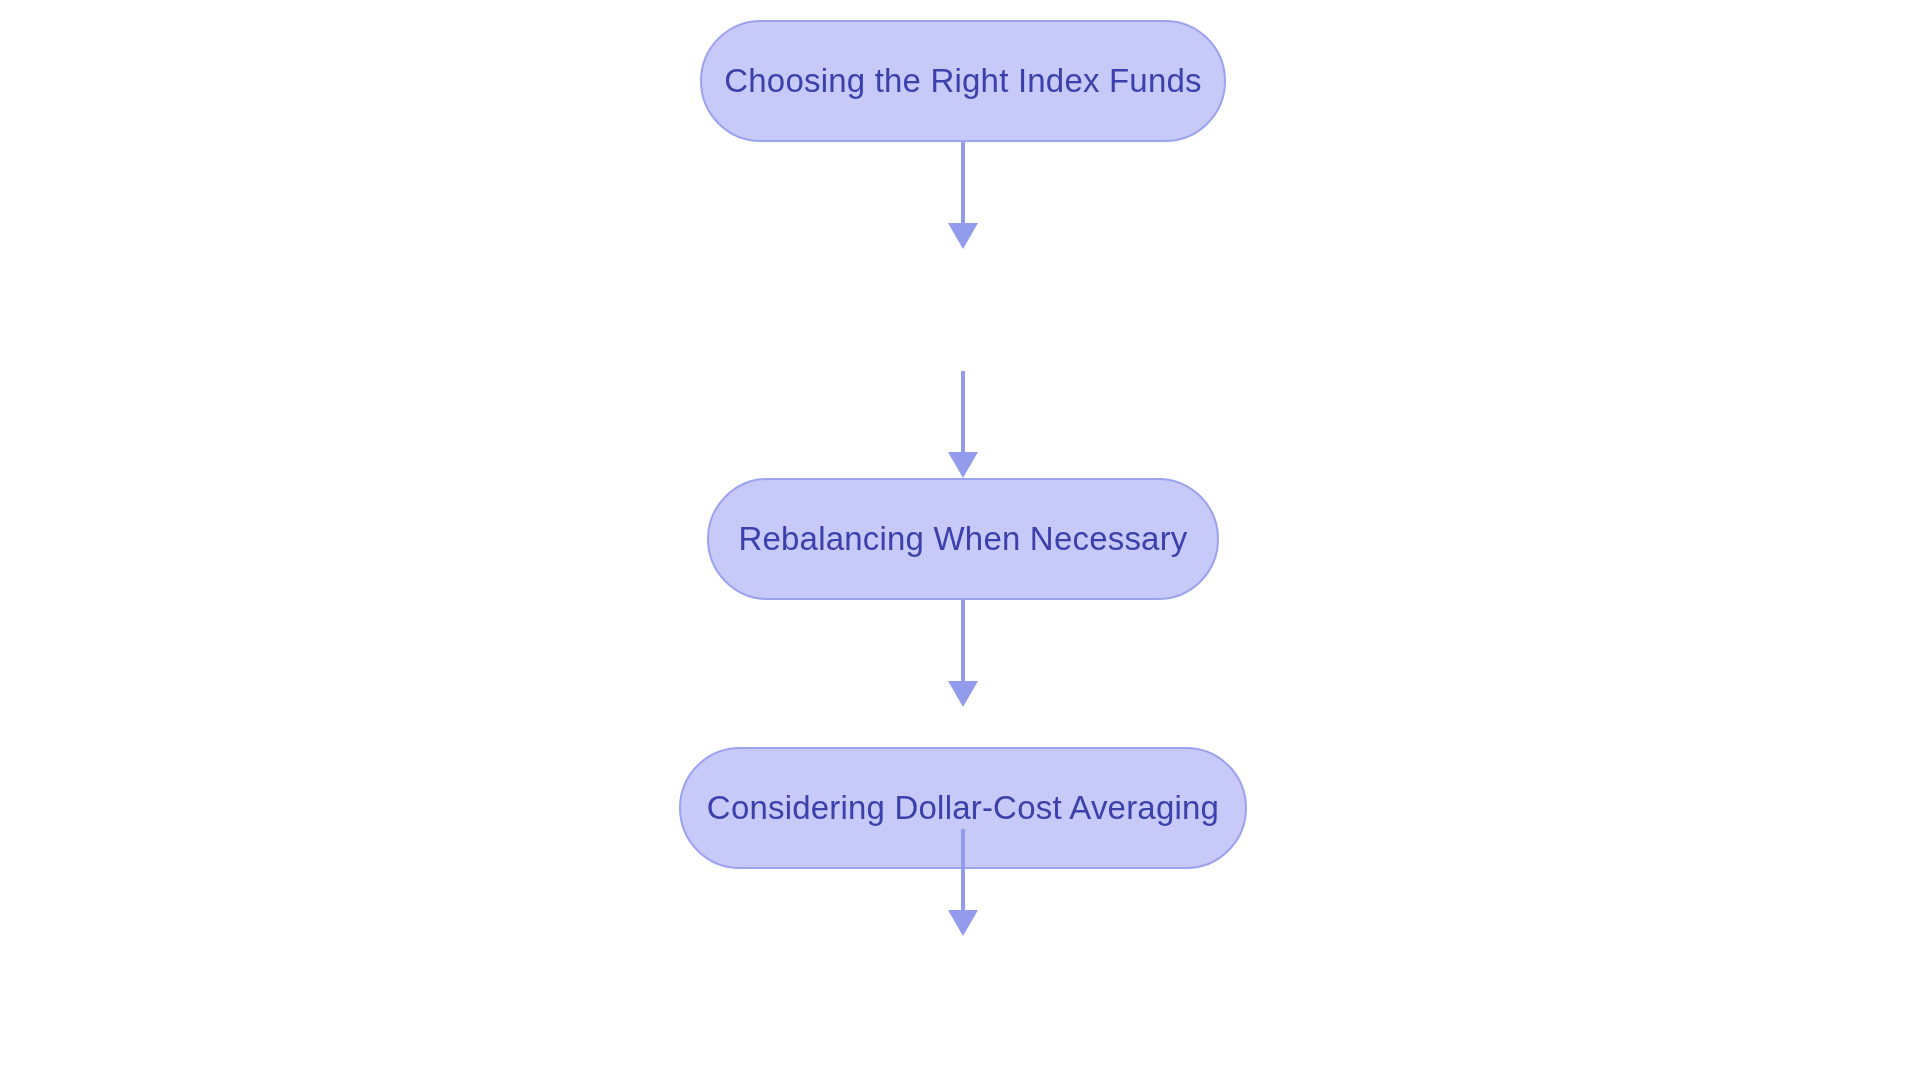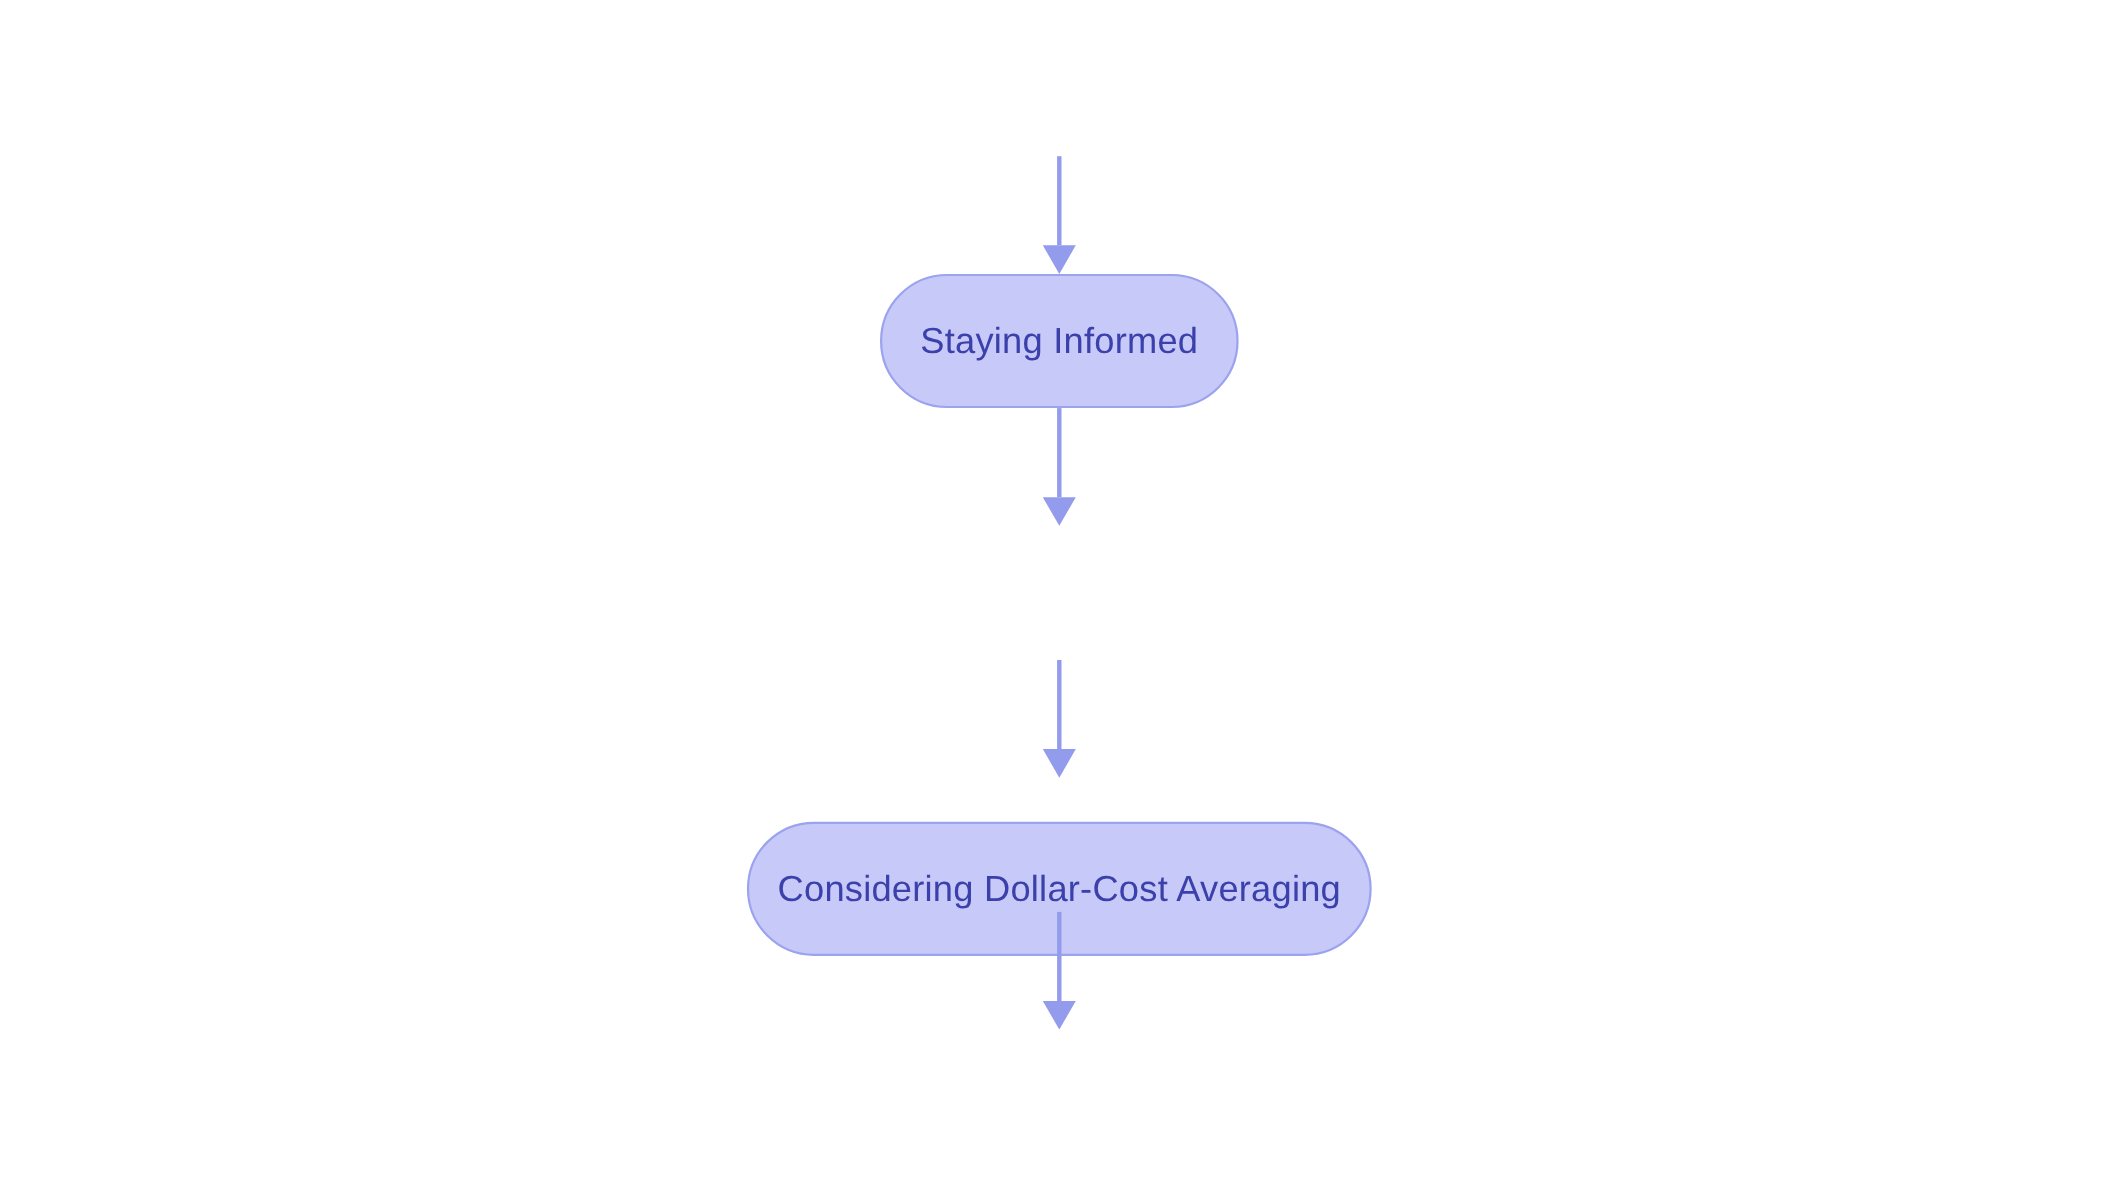--- a/index.html
+++ b/index.html
@@ -52,35 +52,38 @@
     border-left: 15px solid transparent;
     border-right: 15px solid transparent;
     border-top: 26px solid #939bec;
   }
 </style>
 </head>
 <body>
 
 <div class="canvas">
 
+  <div class="flow-node" style="left:700px; top:20px; width:526px;">
+    <span class="node-label">Choosing the Right Index Funds</span>
+  </div>
 
   <div class="edge" style="left:948px; top:142px; height:107px;">
     <div class="edge-line"></div>
     <div class="edge-head"></div>
   </div>
 
-  <div class="flow-node" style="left:800px; top:249px; width:326px;">
-    <span class="node-label">Staying Informed</span>
-  </div>
 
   <div class="edge" style="left:948px; top:371px; height:107px;">
     <div class="edge-line"></div>
     <div class="edge-head"></div>
   </div>
 
+  <div class="flow-node" style="left:707px; top:478px; width:512px;">
+    <span class="node-label">Rebalancing When Necessary</span>
+  </div>
 
   <div class="edge" style="left:948px; top:600px; height:107px;">
     <div class="edge-line"></div>
     <div class="edge-head"></div>
   </div>
 
   <div class="flow-node" style="left:679px; top:707px; width:568px;margin-top:40px;">
     <span class="node-label">Considering Dollar-Cost Averaging</span>
   </div>
 

